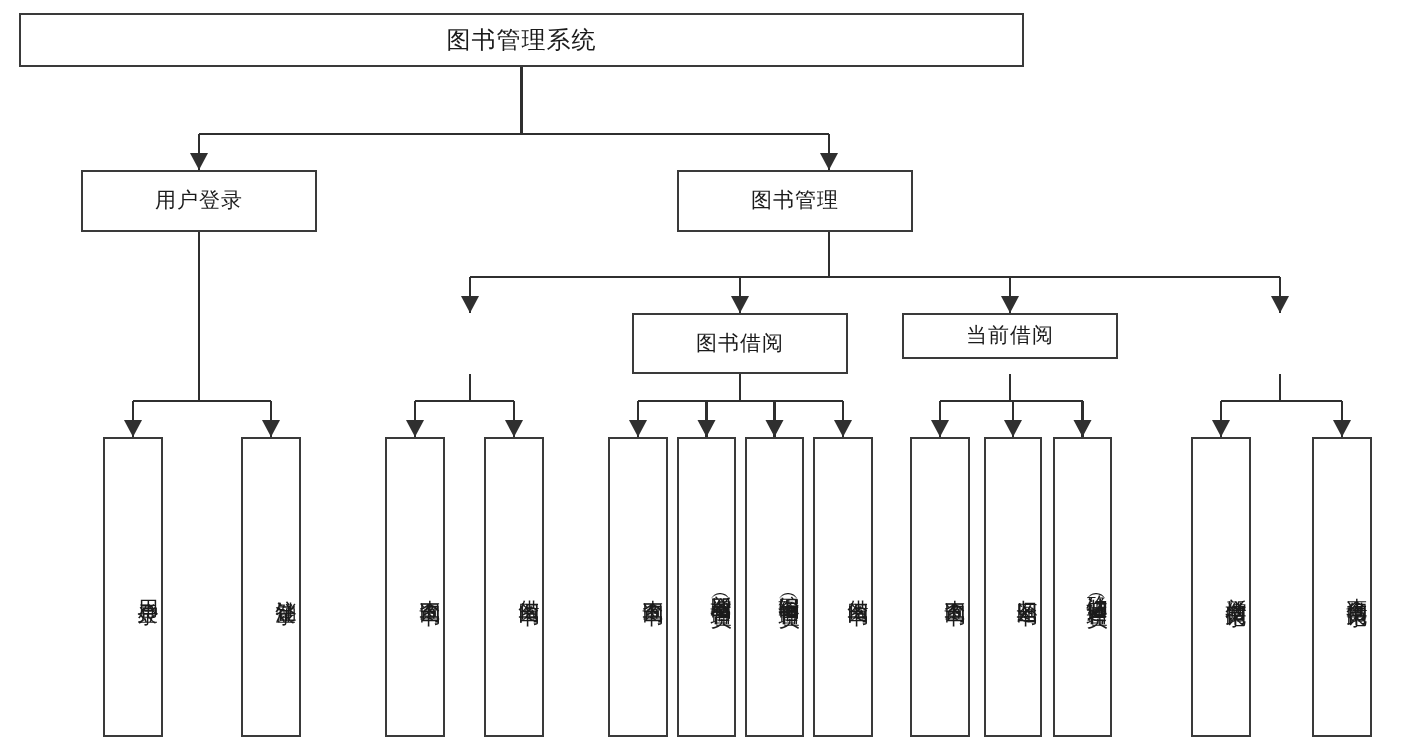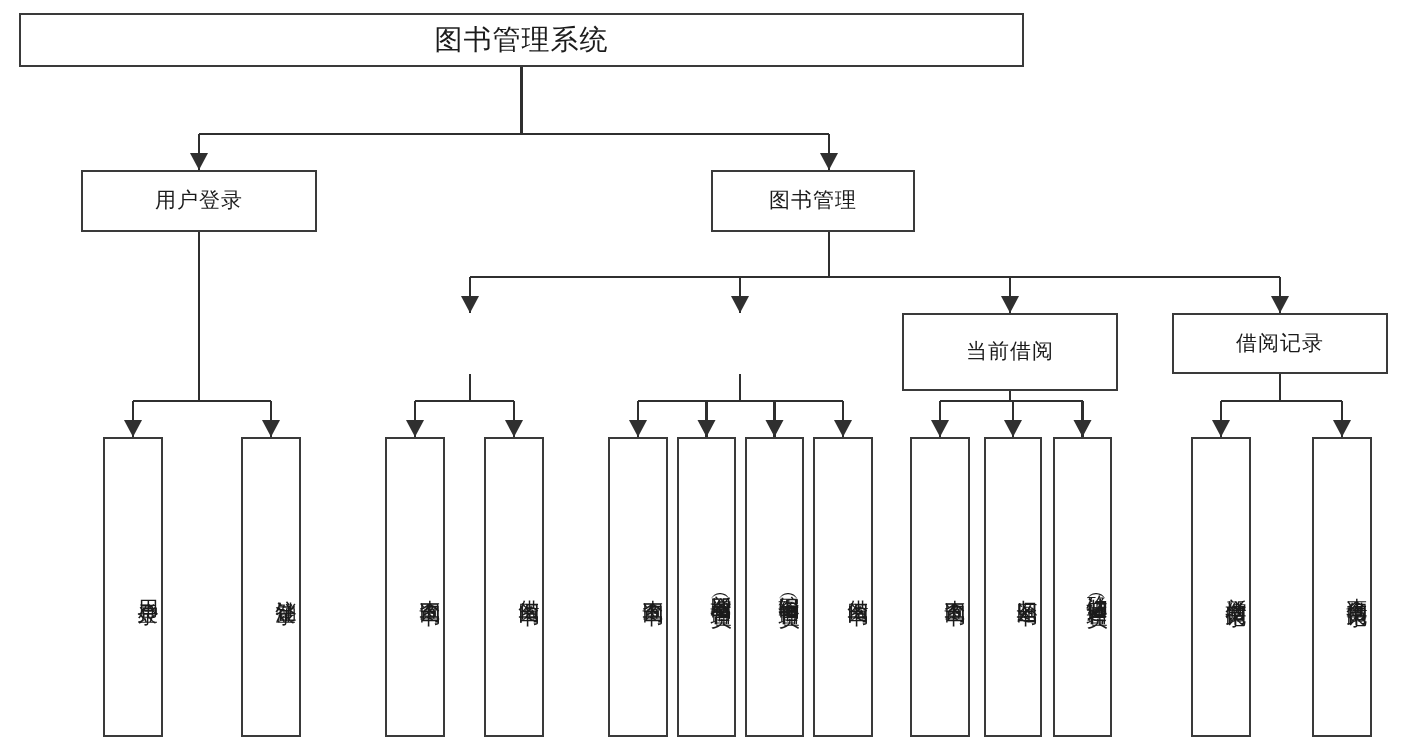--- a/index.html
+++ b/index.html
@@ -54,21 +54,21 @@
     align-items: flex-start;
     justify-content: center;
   }
   .node.vertical .vtext {
     writing-mode: vertical-rl;
     text-orientation: upright;
     display: block;
     max-height: 100%;
   }
   .node.root {
-    font-size: 28px;
+    font-size: 24px;
   }
   #watermark {
     position: absolute;
     right: 8px;
     bottom: 6px;
     font-size: 17px;
     color: #b4b4b4;
     letter-spacing: 0.5px;
     white-space: nowrap;
     pointer-events: none;
@@ -134,29 +134,29 @@
       <path d="M 1333 420 L 1351 420 L 1342 437 Z" fill="#2f2f2f"></path>
     </svg>
 
   <div class="node horizontal root" style="left: 19px; top: 13px; width: 1005px; height: 54px;">
     <span>图书管理系统</span>
   </div>
 
   <div class="node horizontal" style="left: 81px; top: 170px; width: 236px; height: 62px;">
     <span>用户登录</span>
   </div>
-  <div class="node horizontal" style="left: 711px; top: 170px; width: 204px; height: 62px;">
+  <div class="node horizontal" style="left: 677px; top: 170px; width: 236px; height: 62px;">
     <span>图书管理</span>
   </div>
 
-  <div class="node horizontal" style="left: 902px; top: 313px; width: 216px; height: 78px; text-align: center;">
+  <div class="node horizontal" style="left: 632px; top: 313px; width: 216px; height: 61px;">
+    <span>图书借阅</span>
+  </div>
+  <div class="node horizontal" style="left: 902px; top: 313px; width: 216px; height: 46px; text-align: center;">
     <span>当前借阅</span>
-  </div>
-  <div class="node horizontal" style="left: 1172px; top: 313px; width: 216px; height: 61px;">
-    <span>借阅记录</span>
   </div>
 
   <div class="node vertical" style="left: 103px; top: 437px; width: 60px; height: 300px;">
     <span class="vtext">用户登录</span>
   </div>
   <div class="node vertical" style="left: 241px; top: 437px; width: 60px; height: 300px;">
     <span class="vtext">注销登录</span>
   </div>
 
   <div class="node vertical" style="left: 385px; top: 437px; width: 60px; height: 300px;">

